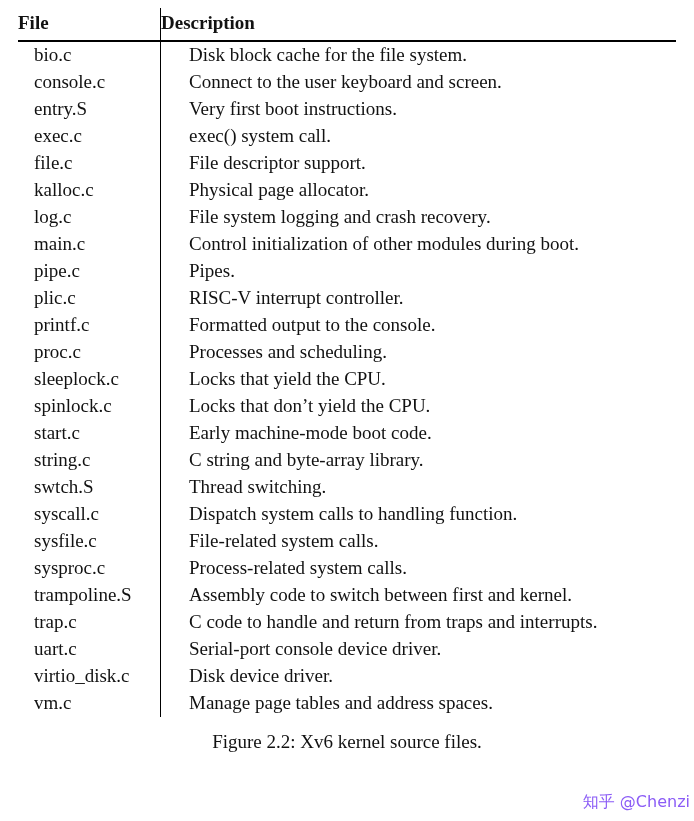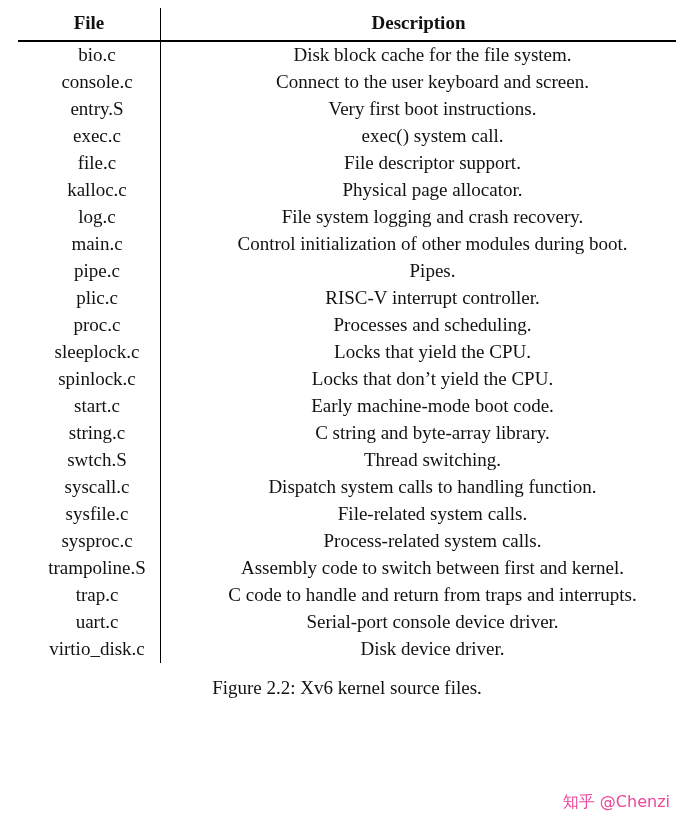--- a/index.html
+++ b/index.html
@@ -24,21 +24,21 @@
     border-collapse: collapse;
     margin: 8px 18px 0 18px;
     width: 658px;
     table-layout: fixed;
   }
   .kernel-files-table th,
   .kernel-files-table td {
     font-size: 19px;
     line-height: 22px;
     padding: 2px 0 3px 0;
-    text-align: center;
+    text-align: left;
     vertical-align: middle;
     white-space: nowrap;
     overflow: hidden;
   }
   .kernel-files-table th {
     font-weight: bold;
     padding-top: 4px;
     padding-bottom: 6px;
   }
   .kernel-files-table thead tr {
@@ -53,24 +53,24 @@
     padding-left: 28px;
   }
   .caption {
     margin-top: 14px;
     text-align: center;
     font-size: 19px;
     color: #121212;
   }
   .watermark {
     position: absolute;
-    right: 24px;
+    right: 4px;
     bottom: 16px;
     font-size: 16px;
-    color: #ec4899;
+    color: #8b5cf6;
     font-family: "DejaVu Sans", sans-serif;
   }
 </style>
 </head>
 <body>
 
 <div class="page">
 
   <table class="kernel-files-table">
     <thead>
@@ -114,20 +114,24 @@
         </tr>
         <tr>
           <td class="file-cell">pipe.c</td>
           <td class="desc-cell">Pipes.</td>
         </tr>
         <tr>
           <td class="file-cell">plic.c</td>
           <td class="desc-cell">RISC-V interrupt controller.</td>
         </tr>
         <tr>
+          <td class="file-cell">printf.c</td>
+          <td class="desc-cell">Formatted output to the console.</td>
+        </tr>
+        <tr>
           <td class="file-cell">proc.c</td>
           <td class="desc-cell">Processes and scheduling.</td>
         </tr>
         <tr>
           <td class="file-cell">sleeplock.c</td>
           <td class="desc-cell">Locks that yield the CPU.</td>
         </tr>
         <tr>
           <td class="file-cell">spinlock.c</td>
           <td class="desc-cell">Locks that don’t yield the CPU.</td>
@@ -165,20 +169,24 @@
           <td class="desc-cell">C code to handle and return from traps and interrupts.</td>
         </tr>
         <tr>
           <td class="file-cell">uart.c</td>
           <td class="desc-cell">Serial-port console device driver.</td>
         </tr>
         <tr>
           <td class="file-cell">virtio_disk.c</td>
           <td class="desc-cell">Disk device driver.</td>
         </tr>
+        <tr>
+          <td class="file-cell">vm.c</td>
+          <td class="desc-cell">Manage page tables and address spaces.</td>
+        </tr>
       </tbody>
   </table>
 
   <div class="caption">Figure 2.2: Xv6 kernel source files.</div>
 
   <div class="watermark">知乎 @Chenzi</div>
 
 </div>
 
 </body></html>

